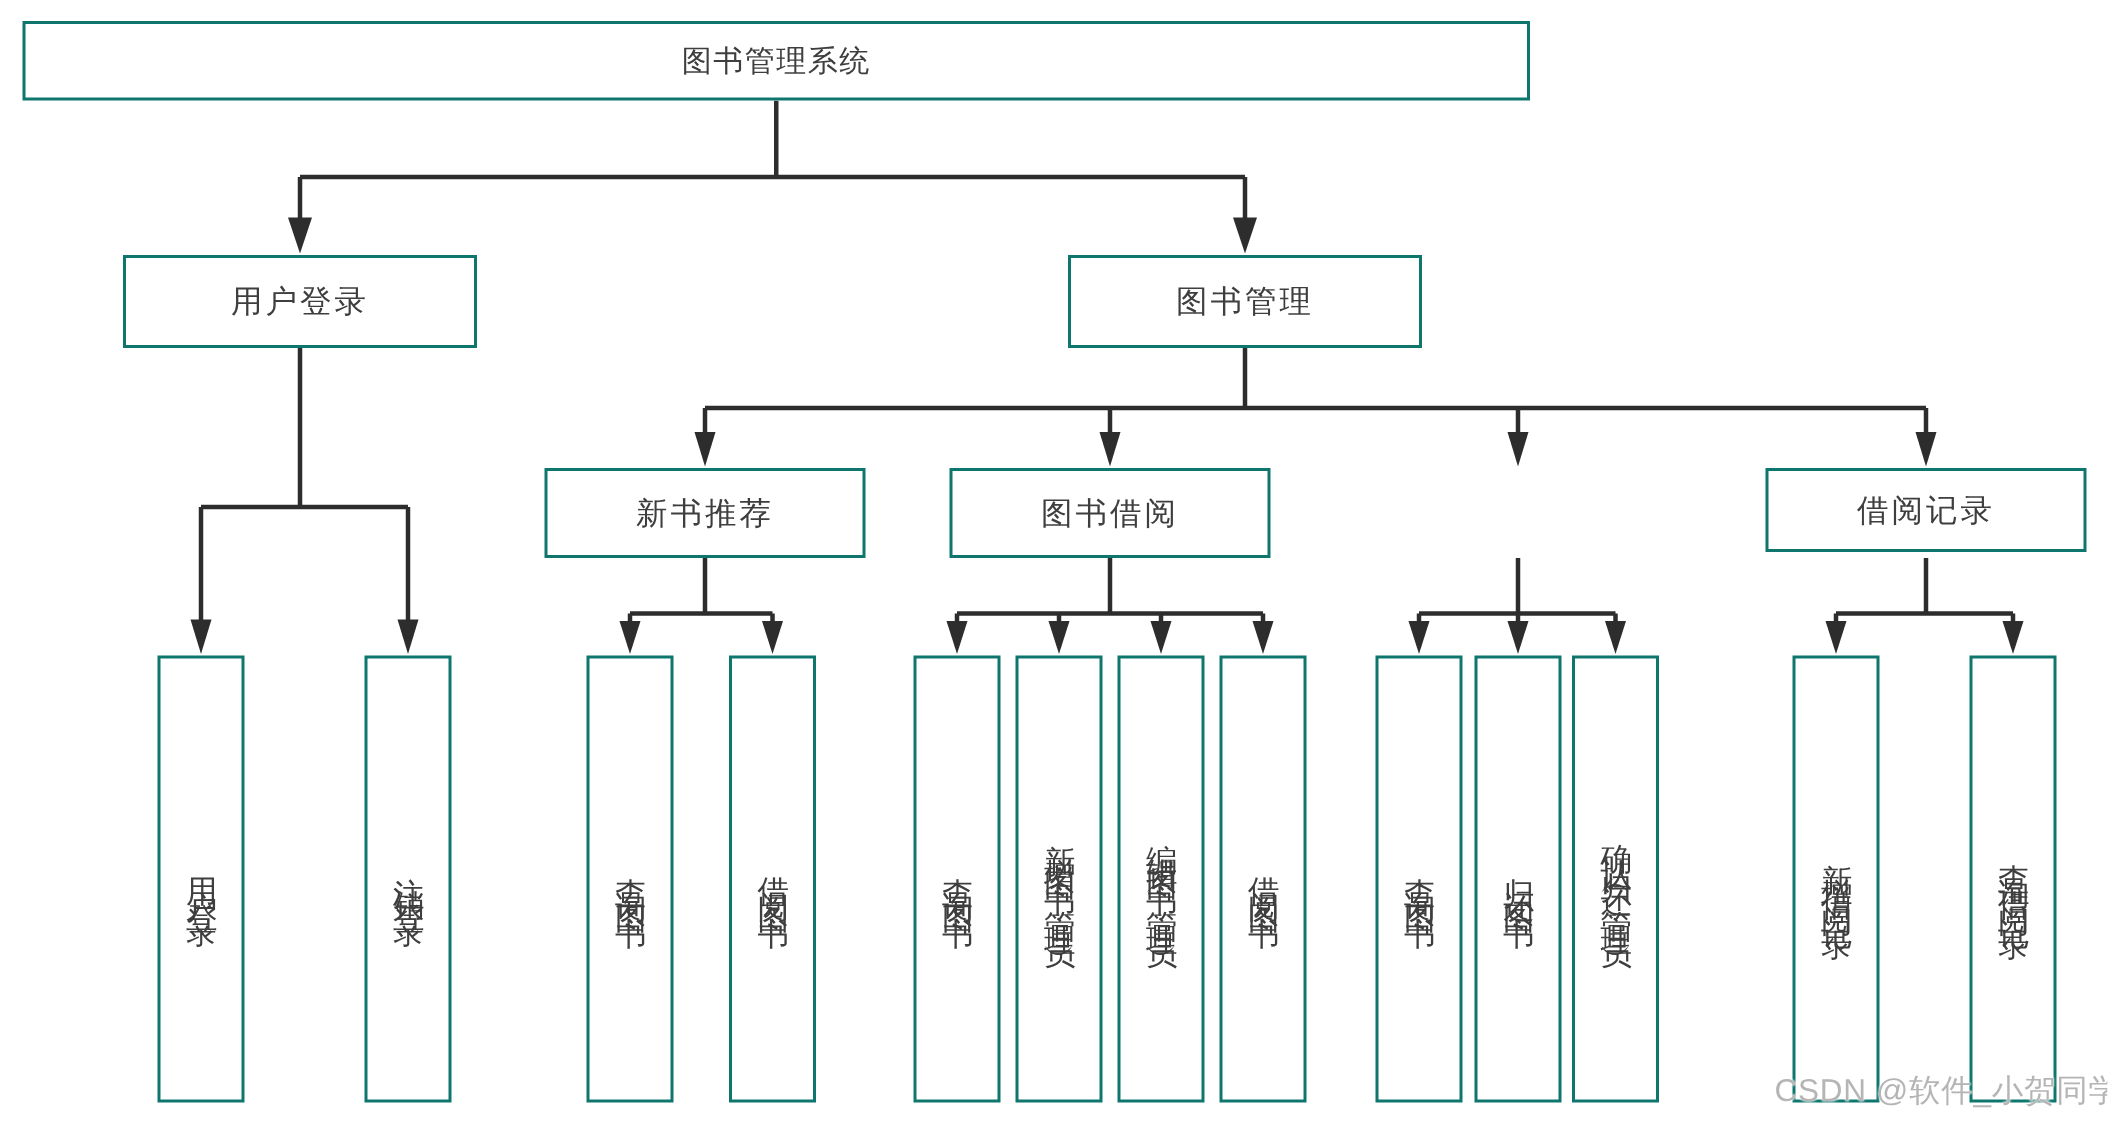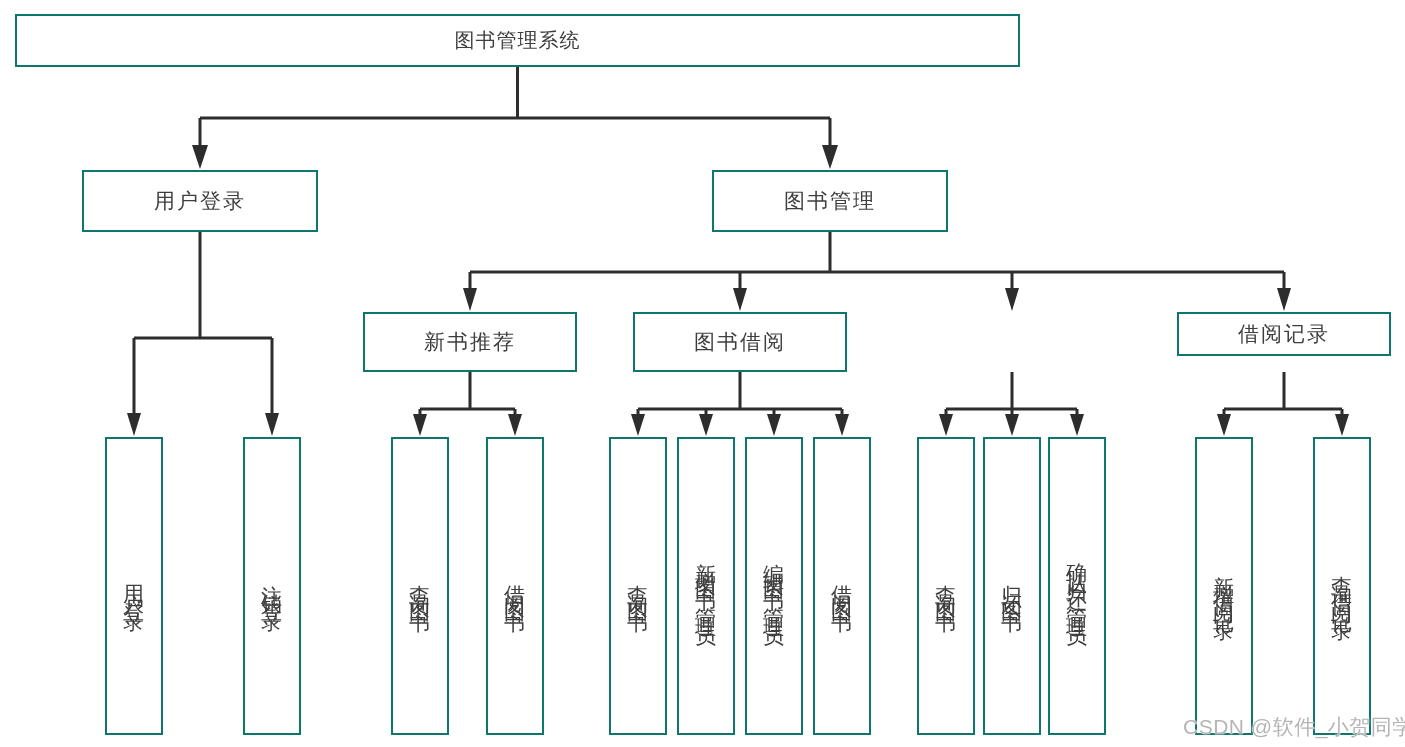--- a/index.html
+++ b/index.html
@@ -121,21 +121,21 @@
   <div class="box hbox" style="left:712px;top:170px;width:236px;height:62px">
     <span class="label">图书管理</span>
   </div>
 
   <div class="box hbox" style="left:633px;top:312px;width:214px;height:60px">
     <span class="label">图书借阅</span>
   </div>
   <div class="box hbox" style="left:363px;top:312px;width:214px;height:60px">
     <span class="label">新书推荐</span>
   </div>
-  <div class="box hbox" style="left:1177px;top:312px;width:214px;height:44px">
+  <div class="box hbox" style="left:1177px;top:312px;width:214px;height:56px">
     <span class="label">借阅记录</span>
   </div>
 
   <div class="box leaf" style="left:105px;top:437px;width:58px;height:298px">
     <span class="label">用户登录</span>
   </div>
   <div class="box leaf" style="left:243px;top:437px;width:58px;height:298px">
     <span class="label">注销登录</span>
   </div>
 

